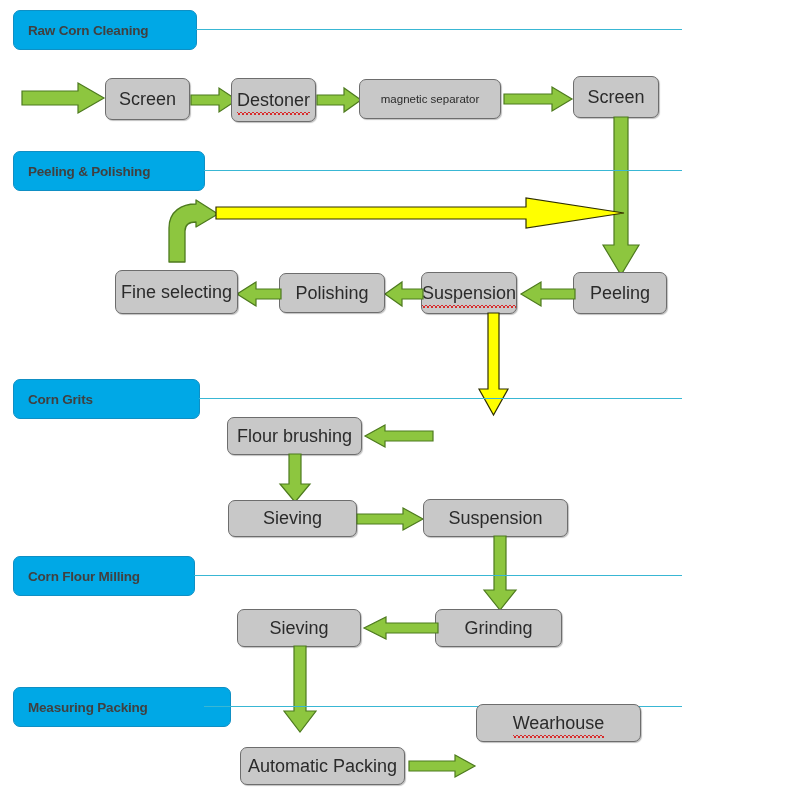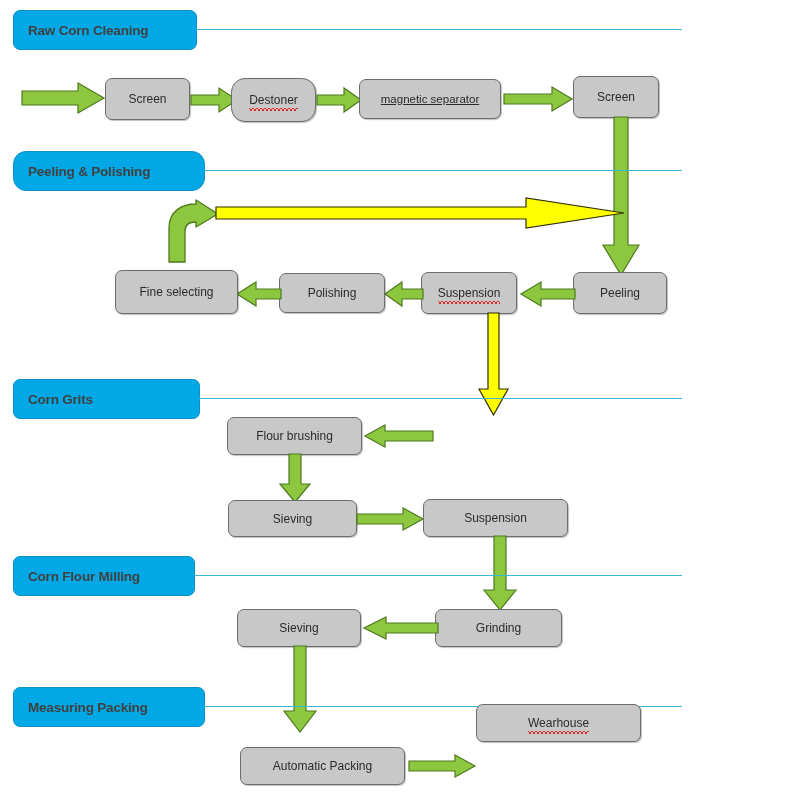--- a/index.html
+++ b/index.html
@@ -32,21 +32,21 @@
   .pbox{
     position:absolute;
     background:#c8c8c8;
     border:1px solid #6d6d6d;
     border-radius:7px;
     display:flex;
     align-items:center;
     justify-content:center;
     box-sizing:border-box;
     color:#2b2b2b;
-    font-size:12px;
+    font-size:18px;
     box-shadow:1px 1px 1px rgba(0,0,0,.25);
   }
   .pbox.small{font-size:11.5px;}
   .sp{position:relative;display:inline-block;}
   
   .sp.misspelled::after{
     content:"";
     position:absolute;
     left:0;right:0;bottom:-4px;height:3px;
     background-image:
@@ -79,51 +79,51 @@
   <div class="pbox" style="left:105px;top:78px;width:85px;height:42px;">
     <span class="sp">Screen</span>
   </div>
 
   <div class="arrow" style="left:191px;top:88px;width:46px;height:24px;">
     <svg width="46" height="24" viewBox="0 0 46 24">
       <polygon points="0,7 28,7 28,0 46,12 28,24 28,17 0,17" fill="#8dc63f" stroke="#4d7a1e" stroke-width="1.2"></polygon>
     </svg>
   </div>
 
-  <div class="pbox" style="left:231px;top:78px;width:85px;height:44px;border-radius:14px;">
+  <div class="pbox" style="left:231px;top:78px;width:85px;height:44px;">
     <span class="sp misspelled">Destoner</span>
   </div>
 
   <div class="arrow" style="left:317px;top:88px;width:44px;height:24px;">
     <svg width="44" height="24" viewBox="0 0 44 24">
       <polygon points="0,7 27,7 27,0 44,12 27,24 27,17 0,17" fill="#8dc63f" stroke="#4d7a1e" stroke-width="1.2"></polygon>
     </svg>
   </div>
 
-  <div class="pbox small" style="left:359px;top:79px;width:142px;height:40px;text-decoration:underline;">
+  <div class="pbox small" style="left:359px;top:79px;width:142px;height:40px;">
     <span class="sp">magnetic separator</span>
   </div>
 
   <div class="arrow" style="left:504px;top:87px;width:68px;height:24px;">
     <svg width="68" height="24" viewBox="0 0 68 24">
       <polygon points="0,7 48,7 48,0 68,12 48,24 48,17 0,17" fill="#8dc63f" stroke="#4d7a1e" stroke-width="1.2"></polygon>
     </svg>
   </div>
 
   <div class="pbox" style="left:573px;top:76px;width:86px;height:42px;">
     <span class="sp">Screen</span>
   </div>
 
   <div class="arrow" style="left:601px;top:117px;width:40px;height:158px;">
     <svg width="40" height="158" viewBox="0 0 40 158">
       <polygon points="13,0 27,0 27,128 38,128 20,158 2,128 13,128" fill="#8dc63f" stroke="#4d7a1e" stroke-width="1.2"></polygon>
     </svg>
   </div>
 
-  <div class="pill" style="left:13px;top:151px;width:192px;height:40px;border-radius:13px;">
+  <div class="pill" style="left:13px;top:151px;width:192px;height:40px;">
     <span>Peeling &amp; Polishing</span>
   </div>
   <div class="divider" style="left:204px;top:170px;width:478px;"></div>
 
   <div class="arrow" style="left:162px;top:200px;width:68px;height:62px;">
     <svg width="68" height="62" viewBox="0 0 68 62">
       <path d="M7,62 L7,28 C7,11 20,4 34,4 L34,0 L56,14 L34,27 L34,22
                C26,22 23,26 23,31 L23,62 Z" fill="#8dc63f" stroke="#4d7a1e" stroke-width="1.3" stroke-linejoin="round"></path>
     </svg>
   </div>
@@ -233,21 +233,21 @@
   <div class="pbox" style="left:237px;top:609px;width:124px;height:38px;">
     <span class="sp">Sieving</span>
   </div>
 
   <div class="arrow" style="left:283px;top:646px;width:34px;height:86px;">
     <svg width="34" height="86" viewBox="0 0 34 86">
       <polygon points="11,0 23,0 23,65 33,65 17,86 1,65 11,65" fill="#8dc63f" stroke="#4d7a1e" stroke-width="1.2"></polygon>
     </svg>
   </div>
 
-  <div class="pill" style="left:13px;top:687px;width:192px;height:40px;">
+  <div class="pill" style="left:13px;top:687px;width:218px;height:40px;">
     <span>Measuring Packing</span>
   </div>
   <div class="divider" style="left:204px;top:706px;width:478px;"></div>
 
   <div class="pbox" style="left:240px;top:747px;width:165px;height:38px;">
     <span class="sp">Automatic Packing</span>
   </div>
 
   <div class="arrow" style="left:409px;top:755px;width:66px;height:22px;">
     <svg width="66" height="22" viewBox="0 0 66 22">

